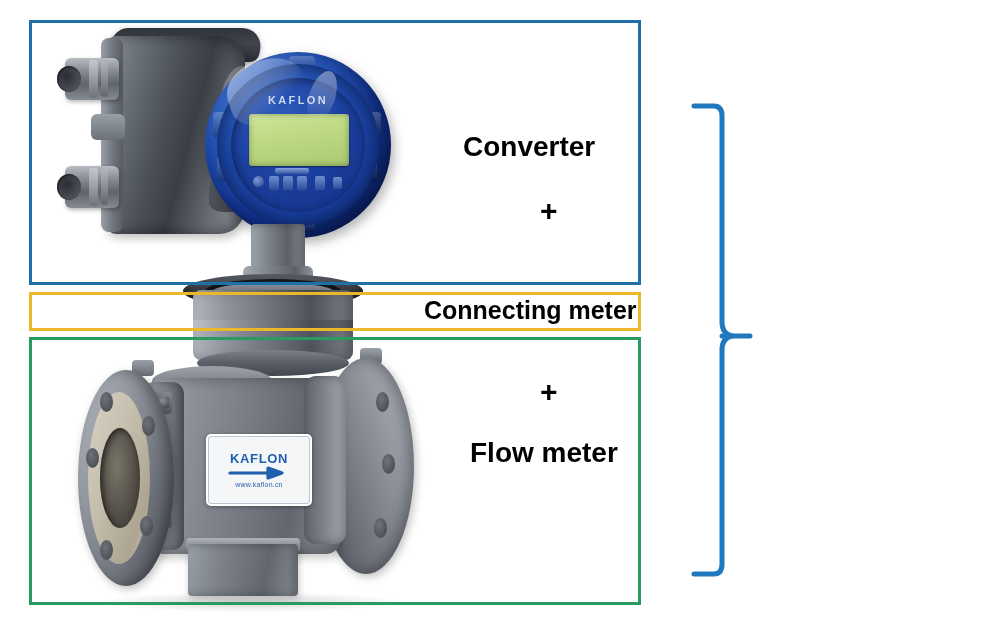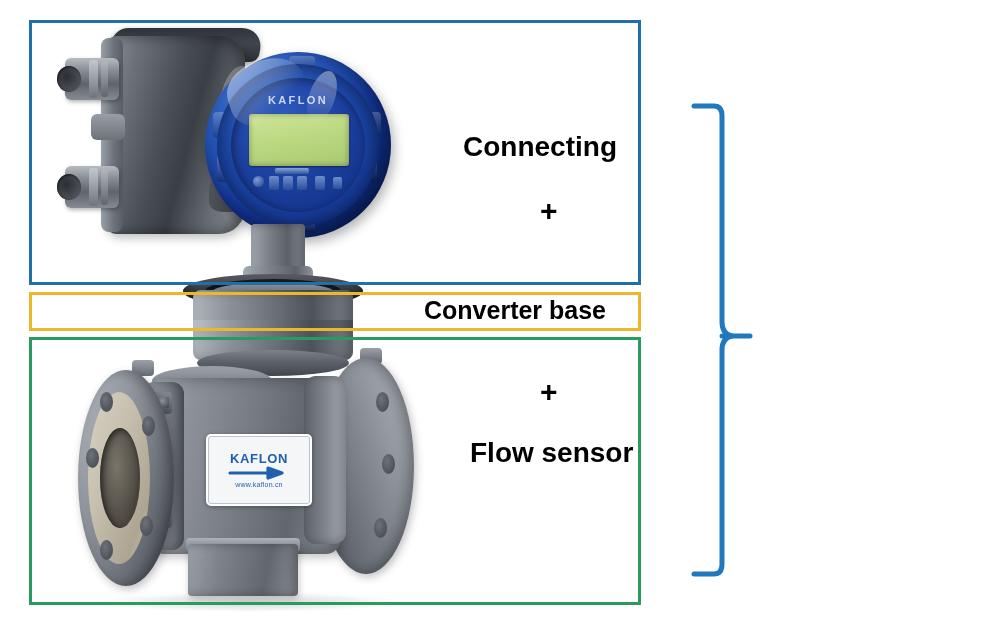--- a/index.html
+++ b/index.html
@@ -296,27 +296,27 @@
 
       <div class="jbox-top"></div>
       <div class="jbox"></div>
     </div>
   </div>
 
   <div class="annbox" id="box-converter"></div>
   <div class="annbox" id="box-connecting"></div>
   <div class="annbox" id="box-sensor"></div>
 
-  <div class="ann-label" id="lbl-converter">Connecting</div>
+  <div class="ann-label" id="lbl-converter">Converter</div>
   <div class="ann-label" id="plus-converter">+</div>
 
-  <div class="ann-label" id="lbl-connecting">Converter base</div>
+  <div class="ann-label" id="lbl-connecting">Connecting meter</div>
 
   <div class="ann-label" id="plus-sensor">+</div>
-  <div class="ann-label" id="lbl-sensor">Flow sensor</div>
+  <div class="ann-label" id="lbl-sensor">Flow meter</div>
 
   <div id="brace">
     <svg width="70" height="480" viewBox="0 0 70 480">
       <path d="M6 6 H26 Q34 6 34 16 V222 Q34 234 44 236 Q34 238 34 250 V464 Q34 474 26 474 H6" fill="none" stroke="#2079be" stroke-width="5" stroke-linecap="round" stroke-linejoin="round"></path>
       <path d="M34 236 H62" fill="none" stroke="#2079be" stroke-width="5" stroke-linecap="round"></path>
     </svg>
   </div>
 
 
 </div>

